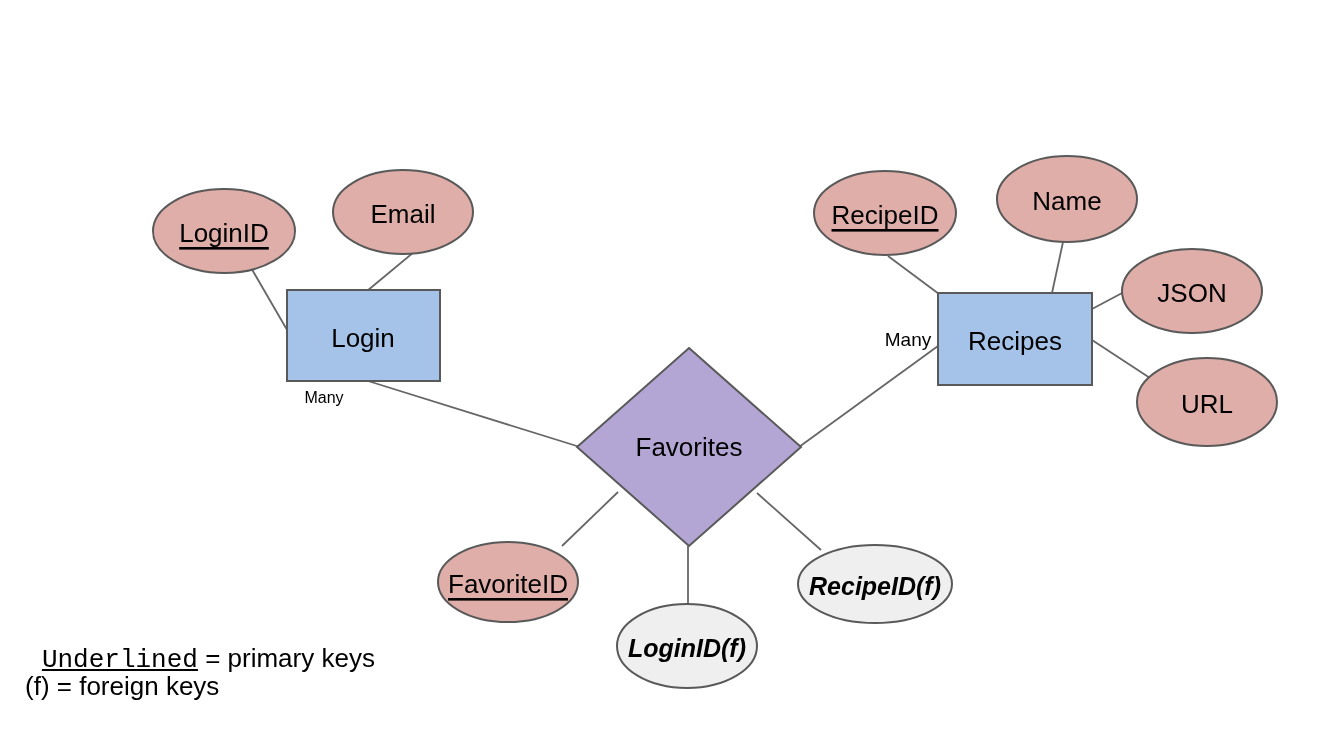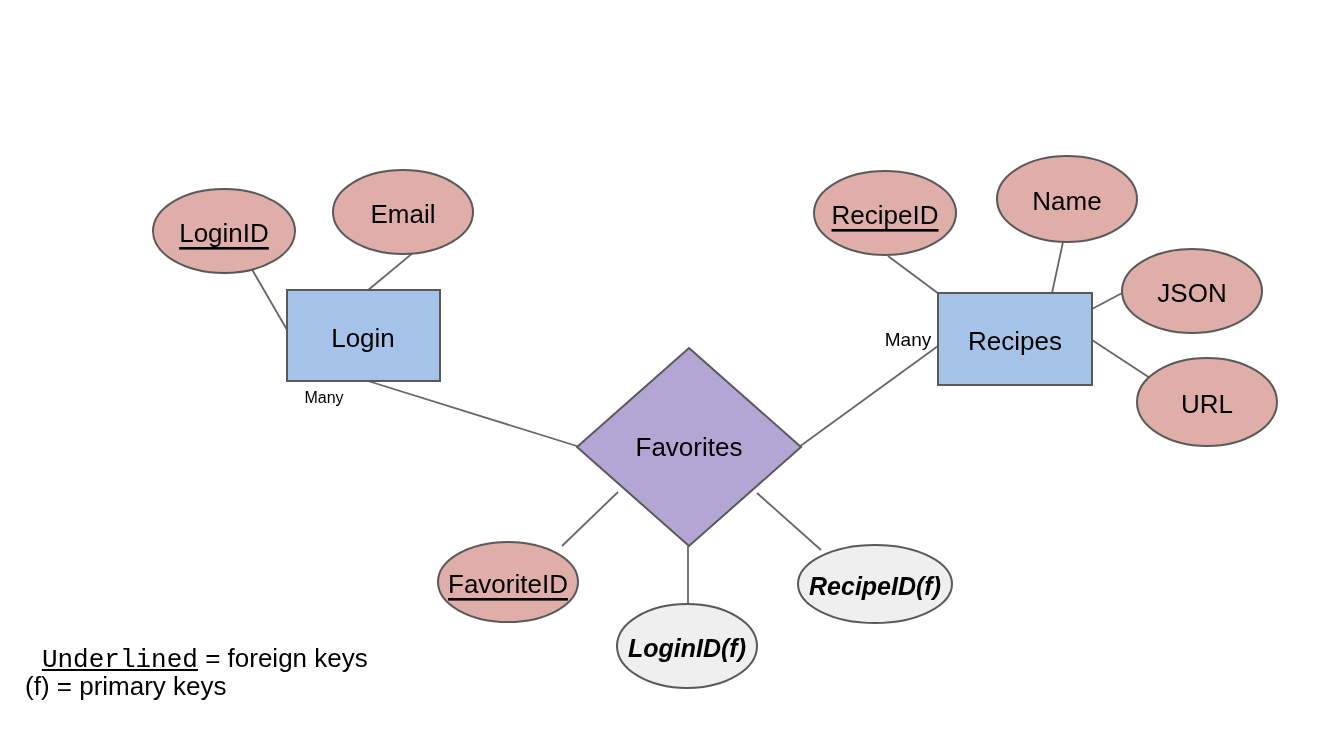--- a/index.html
+++ b/index.html
@@ -133,16 +133,16 @@
       <ellipse cx="687" cy="646" rx="70" ry="42" fill="#efefef"></ellipse>
       <text x="687" y="648" class="fk">LoginID(f)</text>
     </g>
     <g>
       <ellipse cx="875" cy="584" rx="77" ry="39" fill="#efefef"></ellipse>
       <text x="875" y="586" class="fk">RecipeID(f)</text>
     </g>
   </svg>
 
   <div class="legend-line" style="left:13px; top:612px">
-    <span class="u">Underlined</span><span> = foreign keys</span>
+    <span class="u">Underlined</span><span> = primary keys</span>
   </div>
-  <div class="legend-line" style="left:25px; top:671px">(f) = primary keys</div>
+  <div class="legend-line" style="left:25px; top:671px">(f) = foreign keys</div>
 </div>
 
 </body></html>

